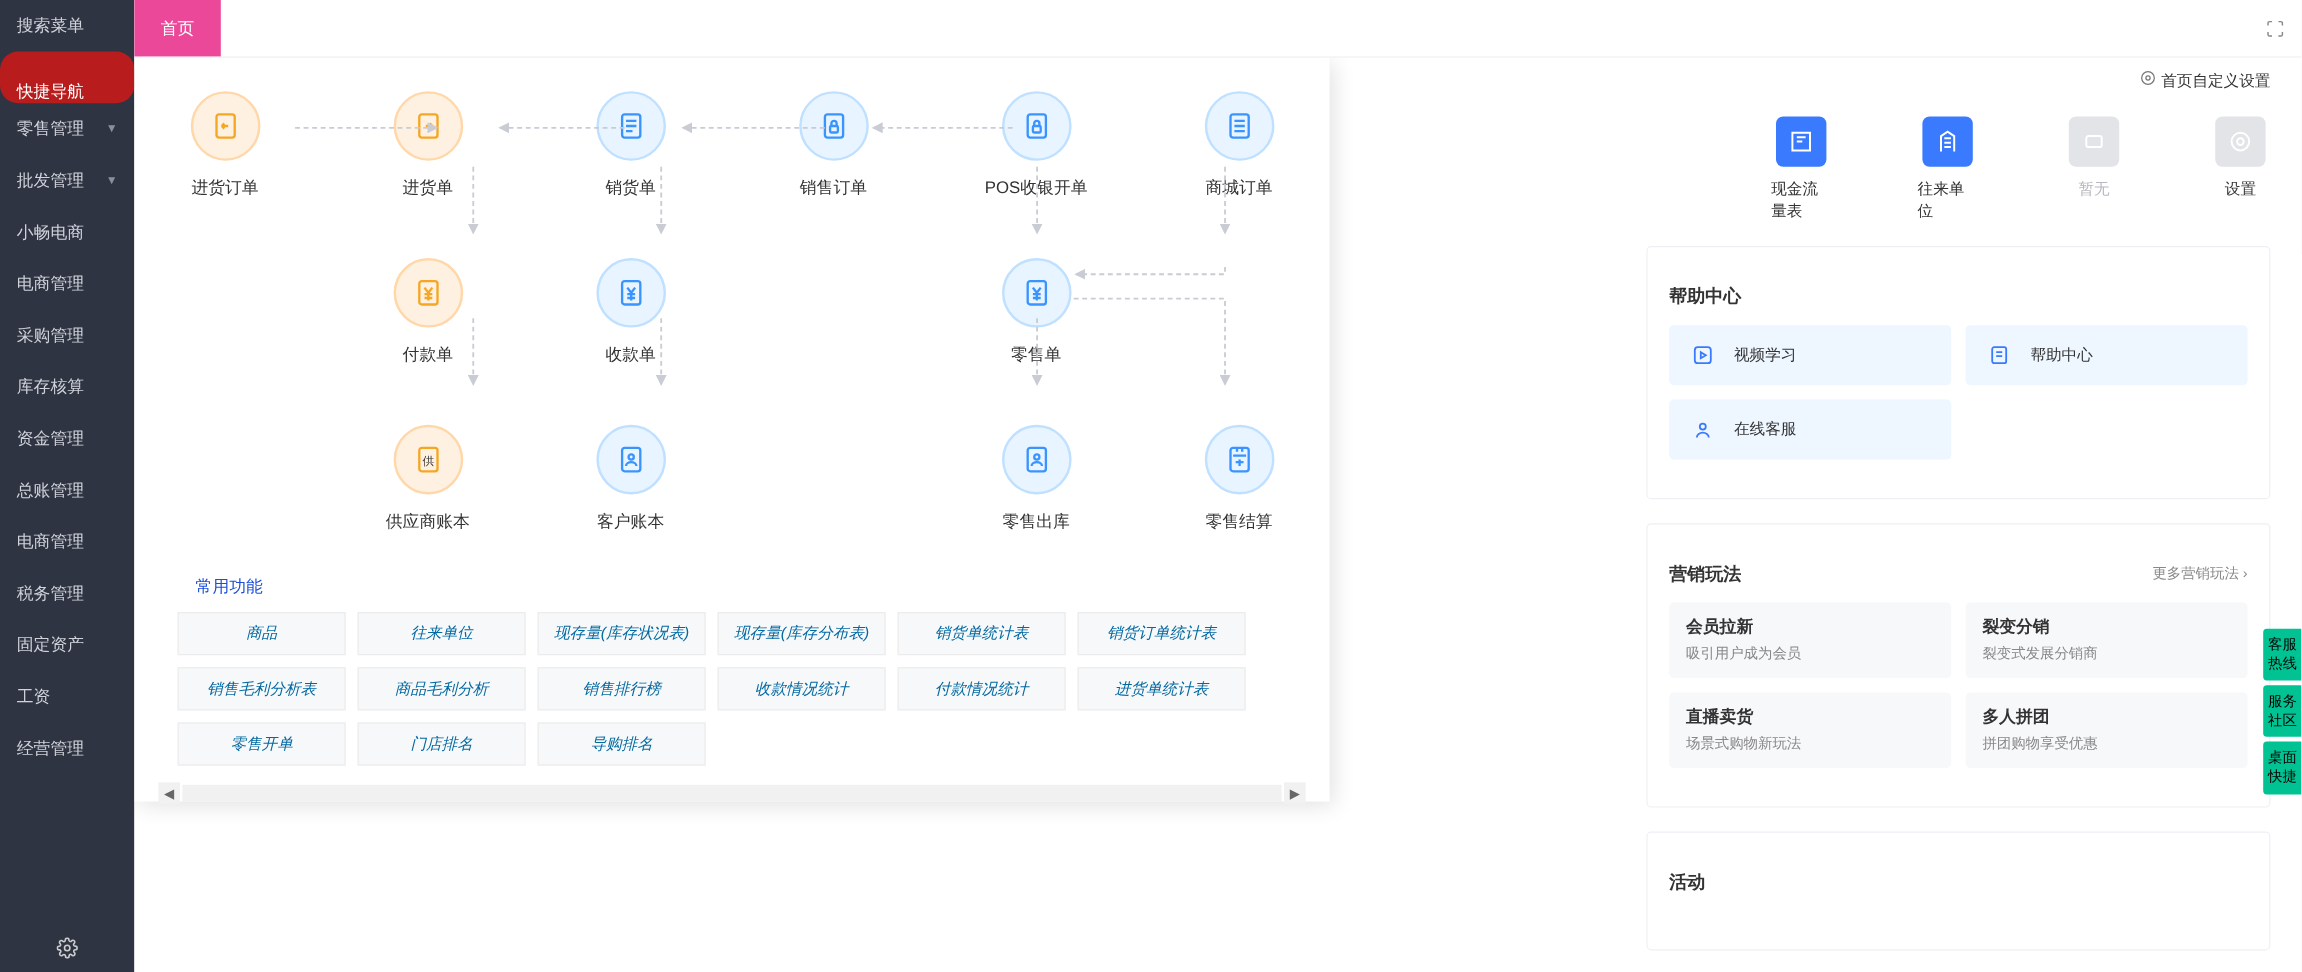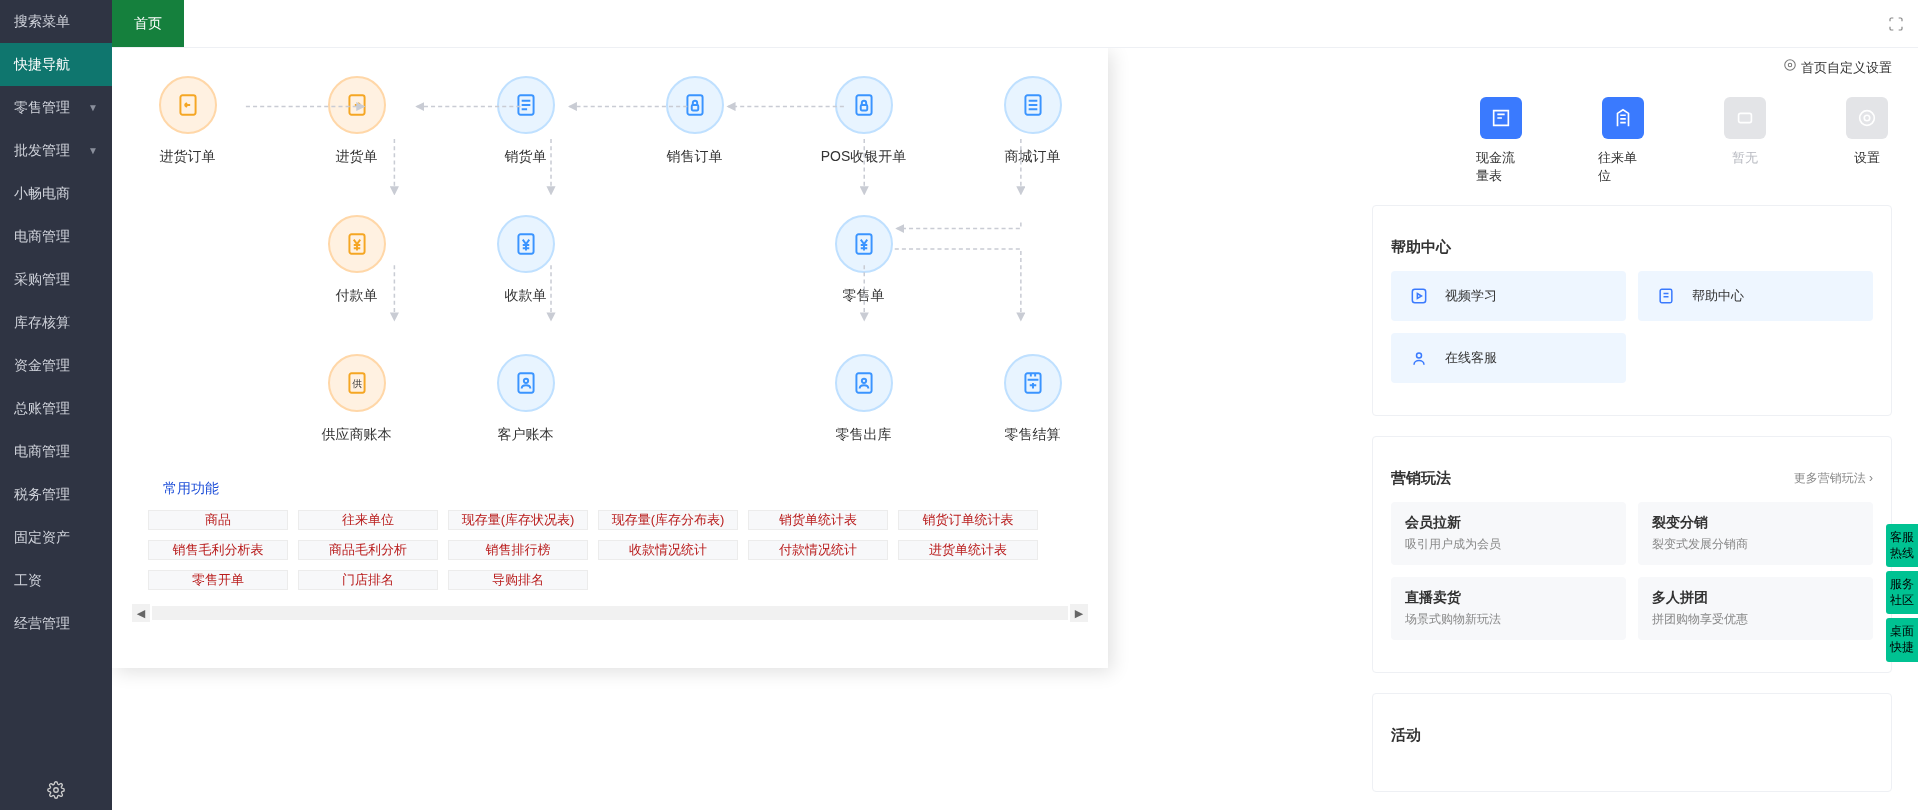--- a/index.html
+++ b/index.html
@@ -1,30 +1,30 @@
 <!DOCTYPE html>
 <html><head>
 <meta charset="utf-8">
 <style>
 * { margin: 0; padding: 0; box-sizing: border-box; }
 body { font-family: "Microsoft YaHei", Arial, sans-serif; font-size: 13px; color: #333; background: #f5f6fa; overflow: hidden; }
 .app { display: flex; height: 810px; width: 1918px; }
 
 
 .sidebar { width: 112px; background: #2f3443; color: #d0d3db; display: flex; flex-direction: column; }
-.side-item { height: 43px; display: flex; align-items: center; justify-content: space-between; padding: 0 14px; cursor: pointer; font-size: 14px; }
-.side-item.active { background: #0f766e; color: #fff; }
+.side-item { height: 43px; display: flex; align-items: center; justify-content: space-between; padding: 0 14px; cursor: pointer; font-size: 14px; border-radius: 15px; }
+.side-item.active { background: #b91c1c; color: #fff; align-items: flex-end; }
 .side-item .caret { font-size: 10px; color: #8a8f9c; }
 .side-bottom { margin-top: auto; height: 40px; display: flex; align-items: center; justify-content: center; }
 
 
 .main { flex: 1; display: flex; flex-direction: column; background: #fff; position: relative; }
 .tabs { height: 48px; display: flex; align-items: stretch; border-bottom: 1px solid #eef0f4; }
 .tab { padding: 0 22px; display: flex; align-items: center; font-size: 14px; cursor: pointer; }
-.tab.active { background: #15803d; color: #fff; }
+.tab.active { background: #ec4899; color: #fff; }
 .tab-spacer { flex: 1; }
 .tab-action { width: 44px; display: flex; align-items: center; justify-content: center; cursor: pointer; color: #777; }
 
 .content { flex: 1; position: relative; padding: 18px 26px; overflow: hidden; }
 
 
 .flyout { position: absolute; left: 0; top: 0; width: 996px; height: 620px; background: #fff; box-shadow: 4px 4px 18px rgba(0,0,0,.12); padding: 28px 20px 10px 20px; z-index: 20; }
 .flow-grid { display: grid; grid-template-columns: repeat(6, 150px); grid-template-rows: repeat(3, 120px); column-gap: 4px; row-gap: 4px; justify-content: center; position: relative; gap: 19px; }
 .flow-cell { display: flex; flex-direction: column; align-items: center; justify-content: flex-start; gap: 14px; }
 .circle { width: 58px; height: 58px; border-radius: 50%; display: flex; align-items: center; justify-content: center; }
@@ -33,21 +33,21 @@
 .c-orange svg { stroke: #f5a623; fill: none; }
 .c-blue { background: #e8f4ff; border: 2px solid #bfe0ff; }
 .c-blue svg { stroke: #3a94ff; fill: none; }
 .flow-label { font-size: 14px; color: #333; }
 
 
 .arrows { position: absolute; inset: 0; pointer-events: none; }
 
 .common-title { font-size: 14px; color: #1d4ed8; margin: 6px 0 12px 31px; }
 .common-grid { display: grid; grid-template-columns: repeat(6, 140px); gap: 10px; padding: 0 16px; }
-.common-btn { height: 20px; background: #f7f8fa; border: 1px solid #ececec; display: flex; align-items: center; justify-content: center; font-size: 13px; color: #b91c1c; cursor: pointer; }
+.common-btn { height: 36px; background: #f7f8fa; border: 1px solid #ececec; display: flex; align-items: center; justify-content: center; font-size: 13px; color: #0369a1; cursor: pointer; font-style: italic; }
 .hscroll { margin-top: 14px; height: 18px; display: flex; align-items: center; }
 .hscroll .arrow-btn { width: 18px; height: 18px; background: #f1f1f1; display: flex; align-items: center; justify-content: center; font-size: 11px; color: #666; cursor: pointer; }
 .hscroll .track { flex: 1; height: 14px; background: #f1f1f1; margin: 0 2px; }
 
 
 .right-col { position: absolute; right: 0; top: 0; width: 560px; padding: 10px 26px 0 14px; display: flex; flex-direction: column; gap: 20px; }
 .row1 { display: flex; gap: 72px; justify-content: flex-end; align-items: flex-start; }
 .row1 .quick { width: 50px; display: flex; flex-direction: column; align-items: center; gap: 10px; cursor: pointer; }
 .quick .sq { width: 42px; height: 42px; border-radius: 6px; background: #3a7afe; display: flex; align-items: center; justify-content: center; }
 .quick .sq.gray { background: #e3e4e7; }

